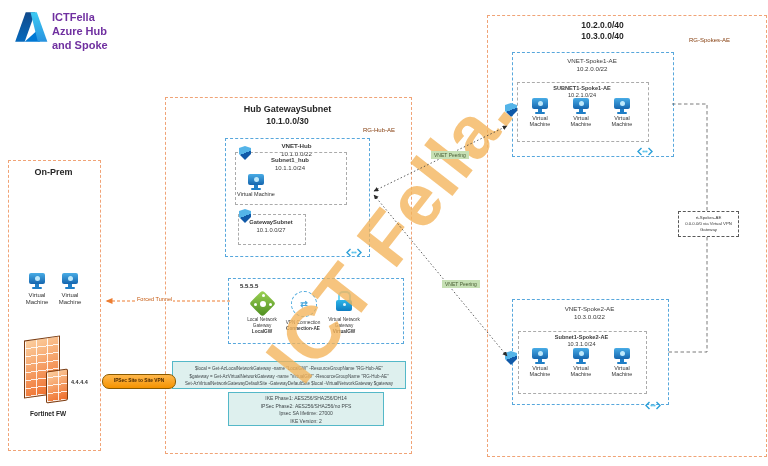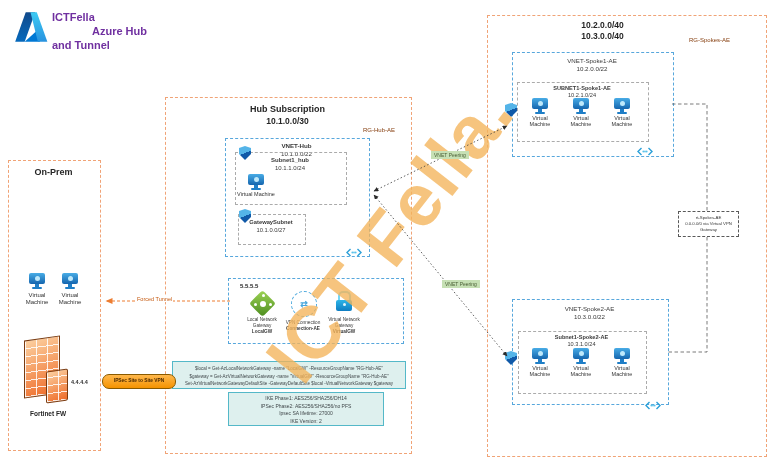--- a/index.html
+++ b/index.html
@@ -66,22 +66,22 @@
         <stop offset="0" stop-color="#3CCBF4"></stop>
           <stop offset="1" stop-color="#2892DF"></stop>
       </linearGradient>
     </defs>
     <path d="M13 4h9L12 32H3z" fill="url(#azg)"></path>
     <path d="M12 32l11.5-10.5L26.5 32z" fill="#0078D4"></path>
     <path d="M17.5 4h6l10 28h-9z" fill="url(#azg2)"></path>
   </svg>
   <div class="abs" style="left:52px;top:11px;font-size:11px;font-weight:bold;color:#7030A0;line-height:1.25;">
     <span style="display:block;">ICTFella</span>
-    <span style="display:block;margin-left:40px;">Azure Hub</span>
-    <span style="display:block;">and Tunnel</span>
+    <span style="display:block;">Azure Hub</span>
+    <span style="display:block;">and Spoke</span>
   </div>
 
   <div class="abs dashed-orange" style="left:8px;top:160px;width:91px;height:289px;"></div>
   <div class="abs ctr title-main" style="left:8px;top:167px;width:91px;">On-Prem</div>
 
   <div class="abs vm" style="left:29px;top:273px;">
     <div class="scr"></div>
       <div class="stand"></div>
       <div class="base"></div>
   </div>
@@ -97,21 +97,21 @@
   <div class="abs brick" style="left:46px;top:370px;width:20px;height:30px;border-radius:2px;"></div>
   <div class="abs ctr bold" style="left:8px;top:410px;width:80px;font-size:6.5px;color:#262626;">Fortinet FW</div>
   <div class="abs bold" style="left:71px;top:379px;font-size:5.5px;color:#333;">4.4.4.4</div>
 
   <div class="abs ctr z6" style="left:102px;top:374px;width:72px;height:13px;border-radius:7px;
        background:linear-gradient(180deg,#FFB84D,#F59300);border:1px solid #8A5A00;
        font-size:4.8px;font-weight:bold;color:#4A2800;line-height:12px;">IPSec Site to Site VPN</div>
 
   <div class="abs dashed-orange" style="left:165px;top:97px;width:245px;height:355px;"></div>
   <div class="abs ctr" style="left:165px;top:104px;width:245px;">
-    <span class="title-main" style="display:block;">Hub Subscription</span>
+    <span class="title-main" style="display:block;">Hub GatewaySubnet</span>
     <span class="cidr-main" style="display:block;">10.1.0.0/30</span>
   </div>
   <div class="abs rg-label" style="left:320px;top:127px;width:75px;text-align:right;">RG-Hub-AE</div>
 
   <div class="abs dashed-blue" style="left:225px;top:138px;width:143px;height:117px;"></div>
   <div class="abs ctr vnet-title" style="left:225px;top:142px;width:143px;font-weight:bold;">
     <span style="display:block;">VNET-Hub</span>
     <span style="display:block;font-weight:normal;">10.1.0.0/22</span>
   </div>
 

